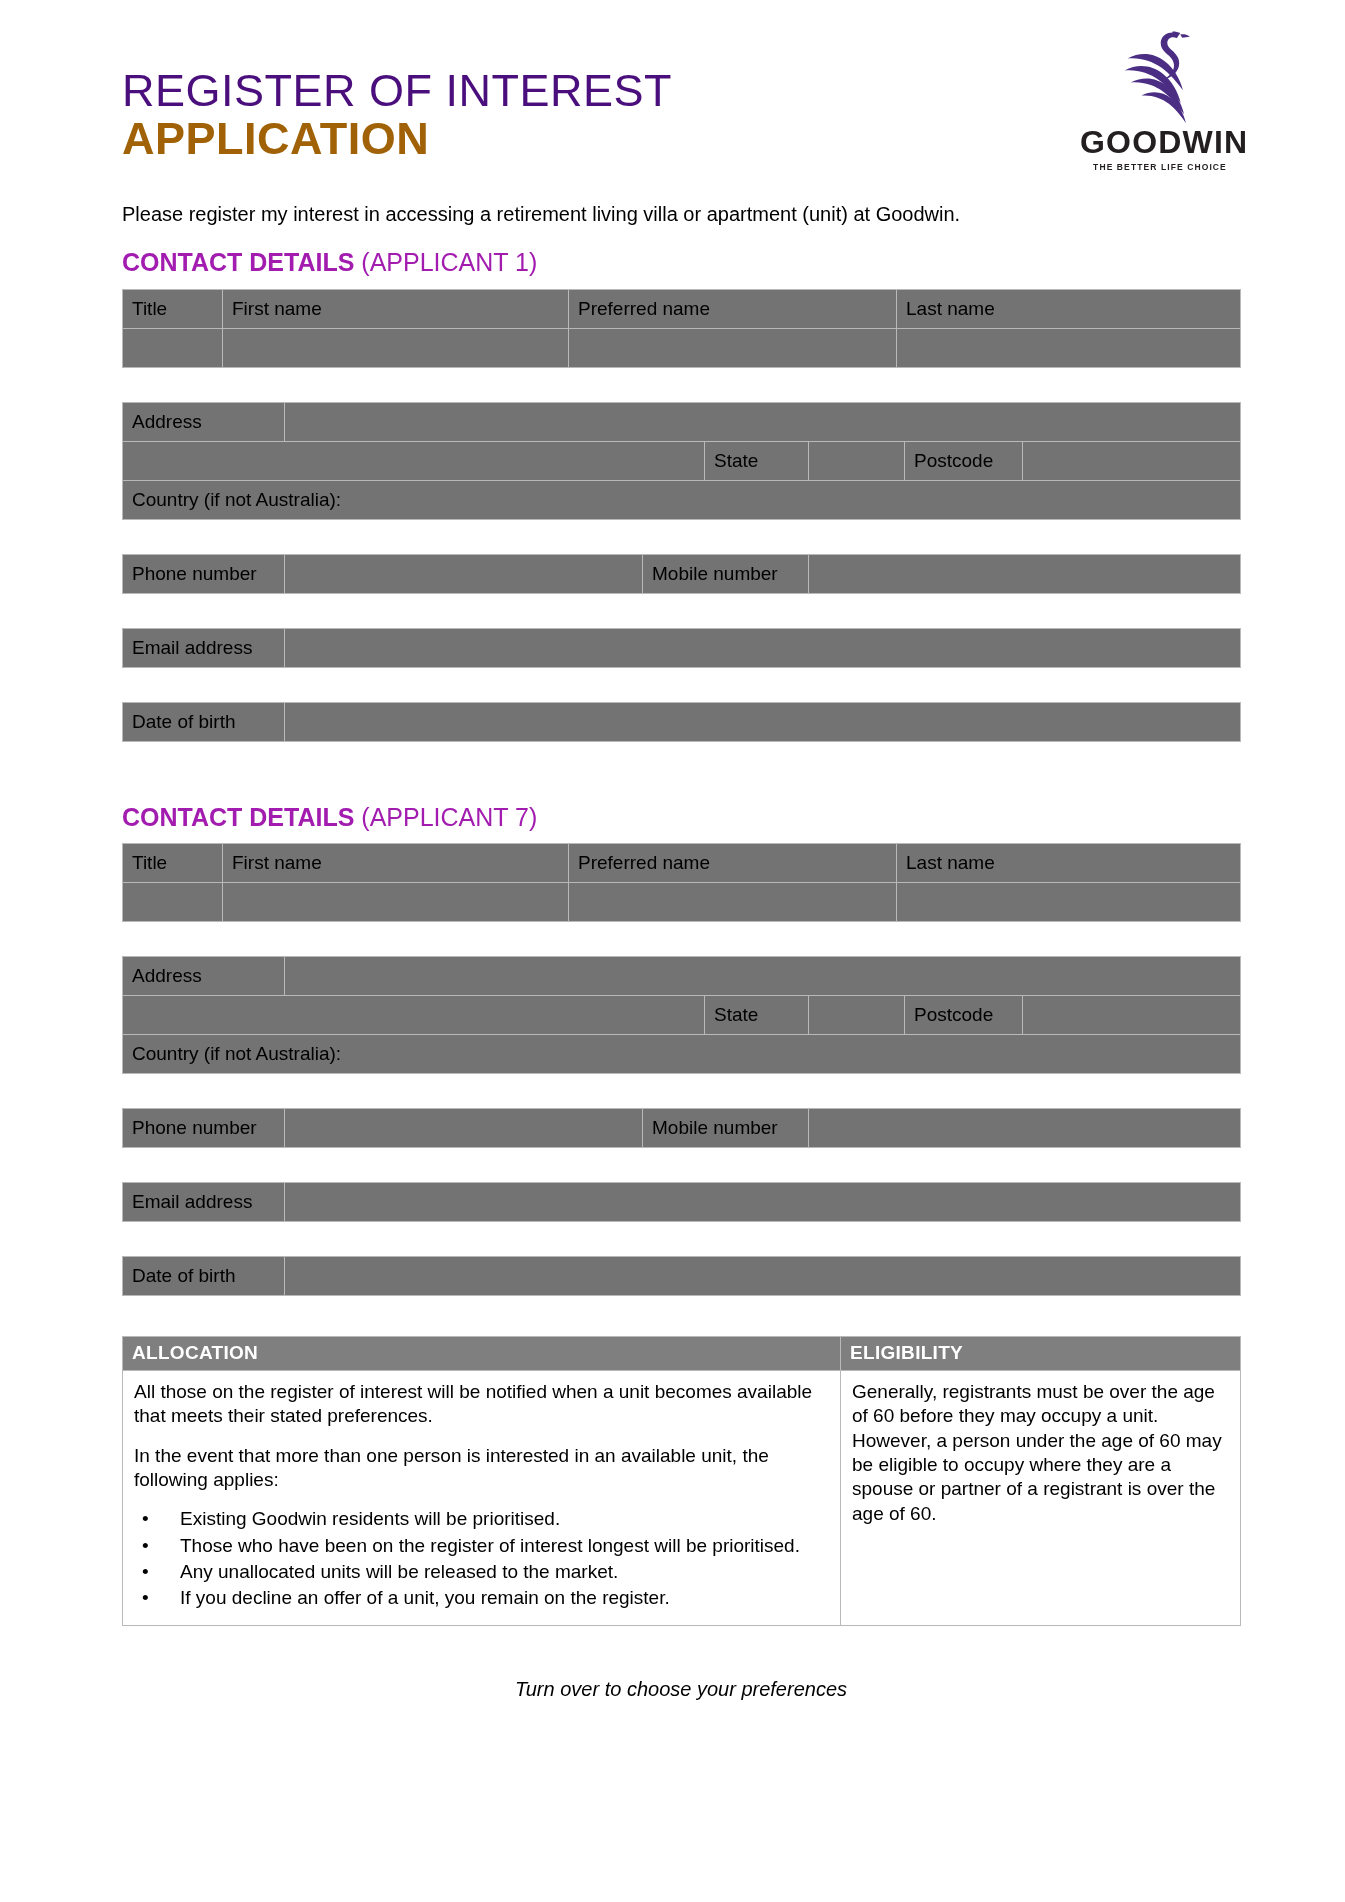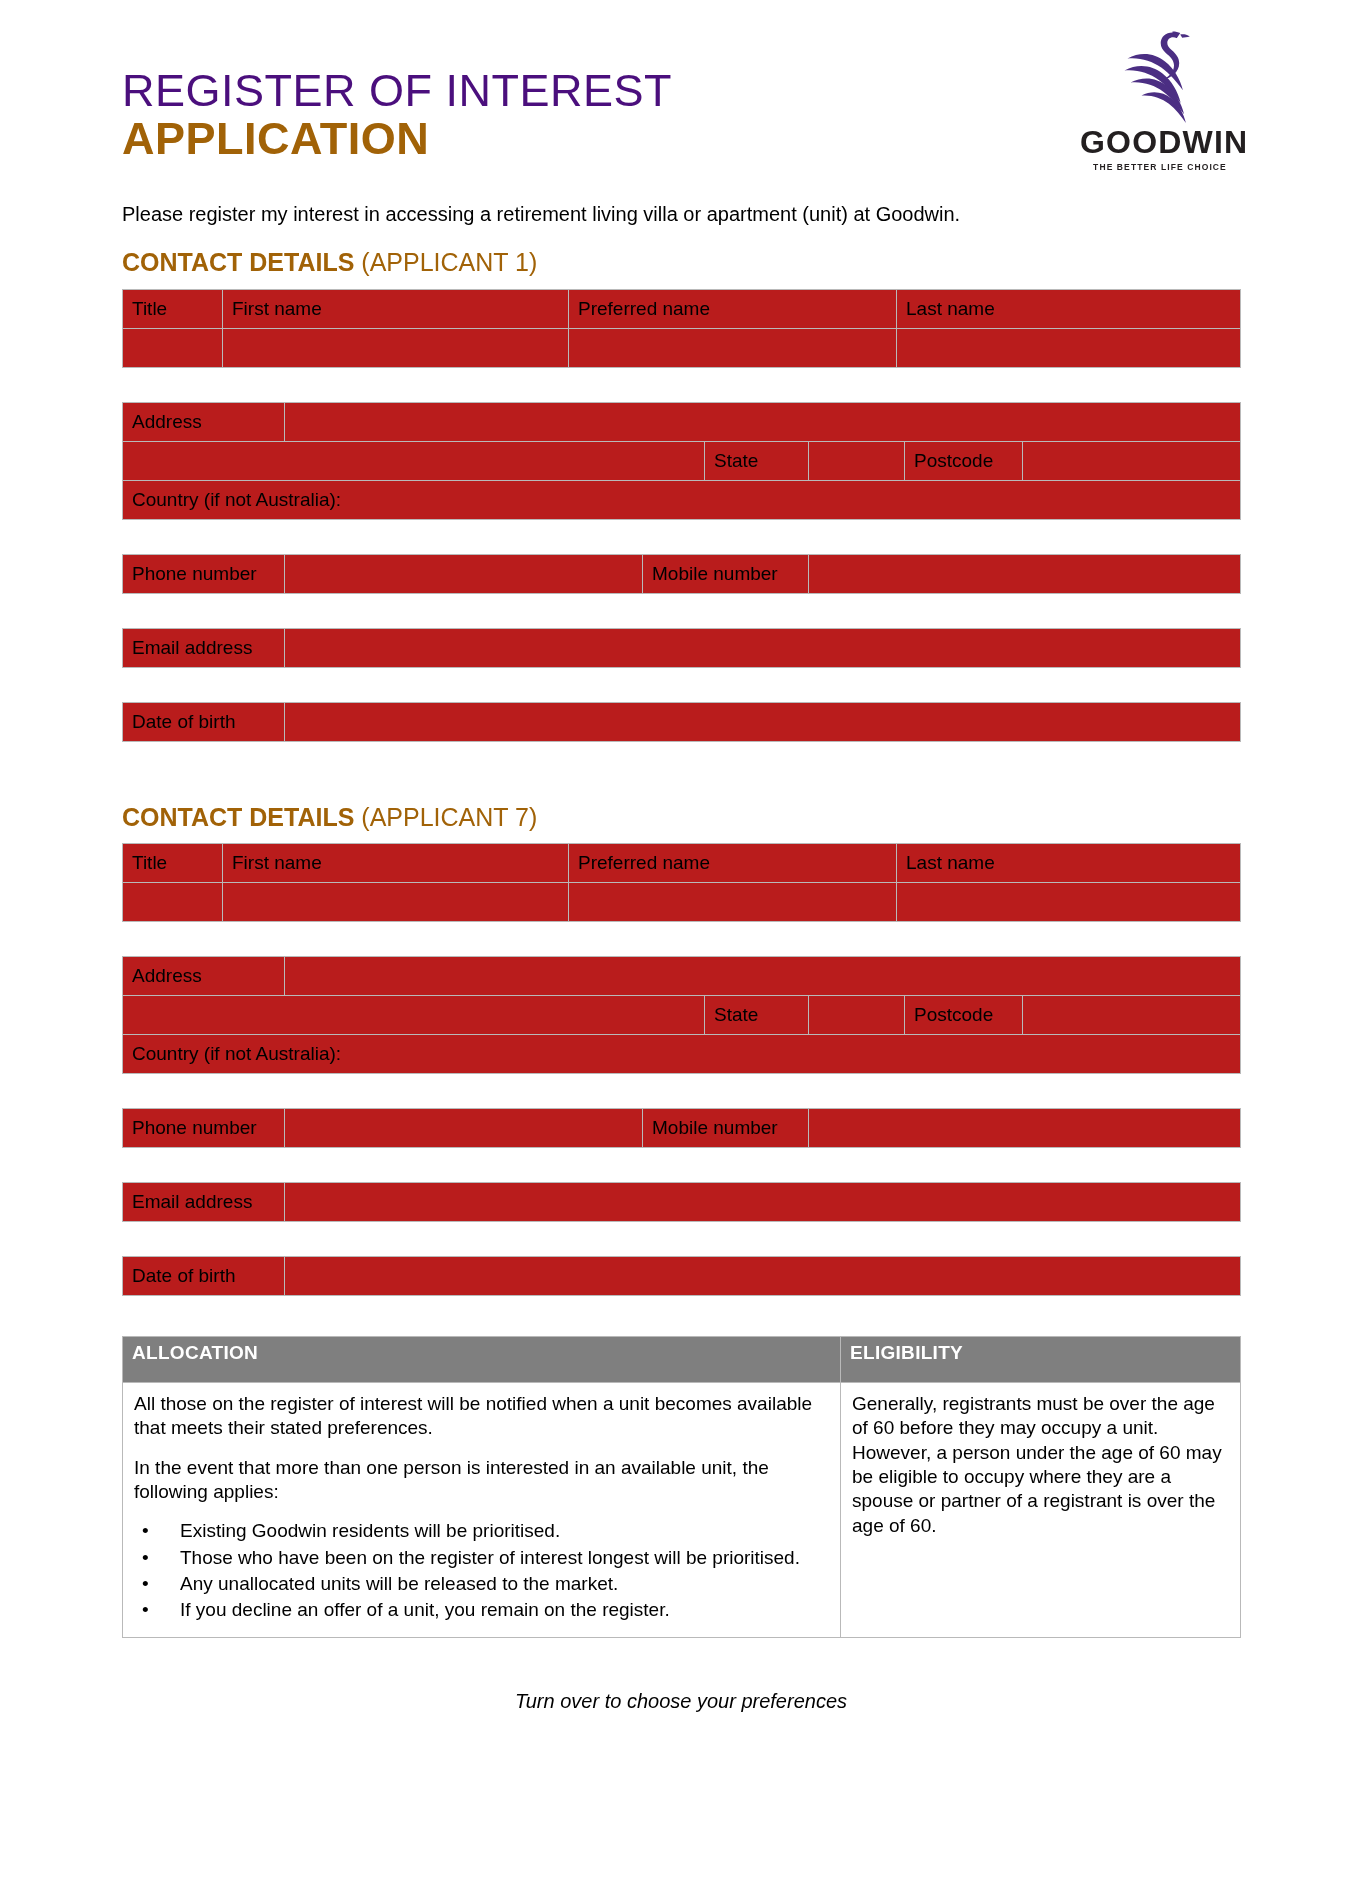--- a/index.html
+++ b/index.html
@@ -82,41 +82,41 @@
   
   .intro {
     font-size: 20px;
     line-height: 1.3;
     margin-top: 4px;
     margin-bottom: 22px;
   }
 
   
   .section-head {
-    color: #a16207;
+    color: #a21caf;
     font-size: 25px;
     margin-bottom: 12px;
     line-height: 1.1;
   }
   .section-head .bold { font-weight: bold; }
   .section-head .reg { font-weight: 400; }
 
   
   table.f {
     border-collapse: collapse;
     width: 1118px;
     table-layout: fixed;
   }
   table.f td {
     border: 1px solid #b9b9b9;
     height: 38px;
     padding: 0 9px;
     font-size: 19px;
     vertical-align: middle;
-    background: #b91c1c;
+    background: #737373;
     overflow: hidden;
     white-space: nowrap;
   }
   td.lbl      { background: #d9d9d9; }
   td.lbl-lite { background: #f2f2f2; }
   td.blank    { background: #ffffff; margin-top: 15px; }
   .gap-m  { height: 34px; }
   .gap-l  { height: 62px; }
 
   
@@ -125,21 +125,21 @@
     width: 1118px;
     table-layout: fixed;
     margin-top: 6px;
   }
   table.info th {
     background: #7f7f7f;
     color: #ffffff;
     font-size: 19px;
     font-weight: bold;
     text-align: left;
-    padding: 5px 9px 18px 9px;
+    padding: 5px 9px 6px 9px;
     border: 1px solid #b9b9b9;
     letter-spacing: 0.3px;
   }
   table.info td {
     border: 1px solid #b9b9b9;
     vertical-align: top;
     padding: 9px 11px 12px 11px;
     font-size: 19px;
     line-height: 1.28;
   }

